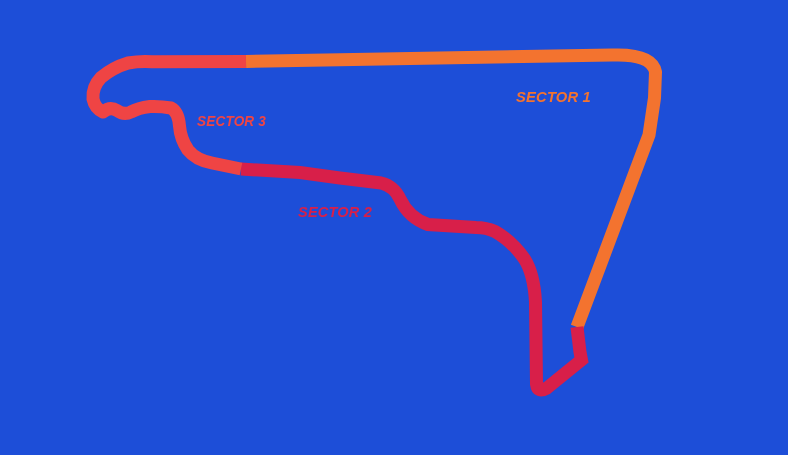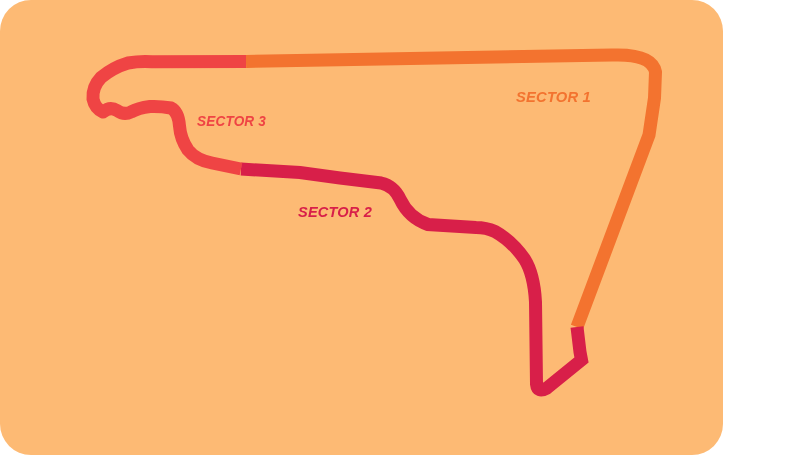--- a/index.html
+++ b/index.html
@@ -1,23 +1,22 @@
 <!DOCTYPE html>
 <html><head>
 <meta charset="utf-8">
 <style>
   html, body { margin: 0; padding: 0; background: #ffffff; }
   .stage {
     position: relative;
-    width: 723px;
+    width: 788px;
     height: 455px;
-    background: #fdba74;
+    background: #1d4ed8;
     overflow: hidden;
     font-family: "Liberation Sans", sans-serif;
-    border-radius: 31px;
   }
   .track {
     fill: none;
     stroke-linecap: butt;
     stroke-linejoin: round;
   }
   .track.sharp { stroke-linejoin: miter; stroke-miterlimit: 4; }
   .lbl {
     font-family: "Liberation Sans", sans-serif;
     font-style: italic;

